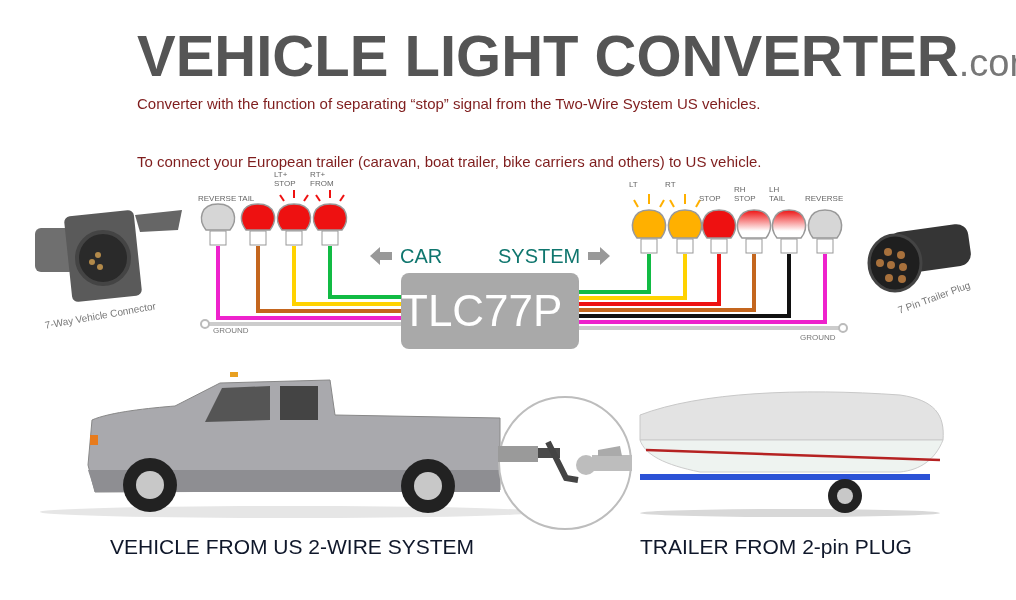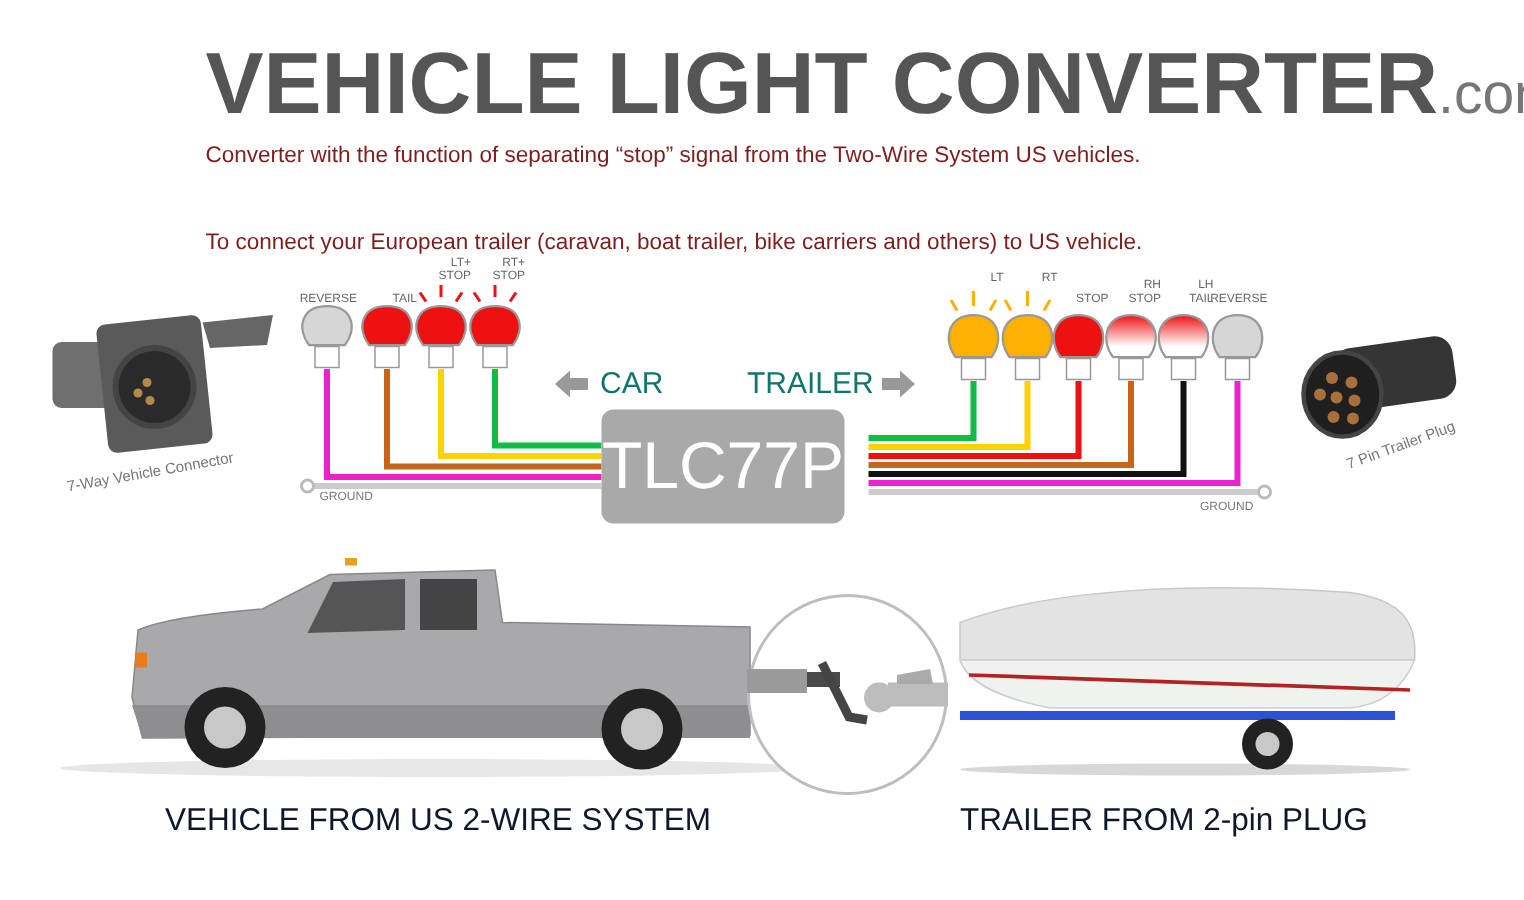--- a/index.html
+++ b/index.html
@@ -1,23 +1,23 @@
 <!DOCTYPE html>
 <html><head>
 <meta charset="utf-8">
 <style>
   html,body{margin:0;padding:0;background:#ffffff;}
   body{width:1016px;height:600px;position:relative;overflow:hidden;font-family:"Liberation Sans",sans-serif;}
   .abs{position:absolute;}
   #title{left:137px;top:26px;font-size:58px;font-weight:bold;color:#555555;letter-spacing:0px;white-space:nowrap;line-height:60px;}
   #title .dotcom{font-size:38px;font-weight:normal;color:#777777;}
   .sub{left:137px;font-size:15px;color:#7f1d1d;white-space:nowrap;}
-  .bulb-label{font-size:8px;color:#666;text-align:right;width:40px;line-height:9px;}
+  .bulb-label{font-size:8px;color:#666;text-align:left;width:40px;line-height:9px;}
   .direction{font-size:20px;color:#0f766e;font-weight:bold;}
-  #box{left:401px;top:273px;width:162px;height:76px;background:#a9a9a9;border-radius:8px;color:#fff;font-size:44px;text-align:center;line-height:76px;}
+  #box{left:401px;top:273px;width:178px;height:76px;background:#a9a9a9;border-radius:8px;color:#fff;font-size:44px;line-height:76px;}
   .connector-label{font-size:10px;color:#777;white-space:nowrap;}
   .ground{font-size:8px;color:#777;}
   .caption{font-size:21px;color:#0f172a;white-space:nowrap;}
 </style>
 </head>
 <body>
 
 <div id="title" class="abs"><span>VEHICLE LIGHT CONVERTER</span><span class="dotcom">.com</span></div>
 <div class="abs sub" style="top:95px;">Converter with the function of separating “stop” signal from the Two-Wire System US vehicles.</div>
 <div class="abs sub" style="top:118px;margin-top:35px;">To connect your European trailer (caravan, boat trailer, bike carriers and others) to US vehicle.</div>
@@ -182,33 +182,33 @@
     <circle cx="845" cy="496" r="17" fill="#222"></circle>
       <circle cx="845" cy="496" r="8" fill="#c8c8c8"></circle>
   </g>
 </svg>
 
 <div class="abs bulb-label" style="left:198px;top:194px;">REVERSE</div>
 <div class="abs bulb-label" style="left:238px;top:194px;">TAIL</div>
 <div class="abs bulb-label" style="left:274px;top:170px;white-space:pre-line;">LT+
 STOP</div>
 <div class="abs bulb-label" style="left:310px;top:170px;white-space:pre-line;">RT+
-STOP</div>
+FROM</div>
 
 <div class="abs bulb-label" style="left:629px;top:180px;">LT</div>
 <div class="abs bulb-label" style="left:665px;top:180px;">RT</div>
 <div class="abs bulb-label" style="left:699px;top:194px;">STOP</div>
 <div class="abs bulb-label" style="left:734px;top:185px;white-space:pre-line;">RH
 STOP</div>
 <div class="abs bulb-label" style="left:769px;top:185px;white-space:pre-line;">LH
 TAIL</div>
 <div class="abs bulb-label" style="left:805px;top:194px;">REVERSE</div>
 
 <div class="abs direction" style="left:400px;top:245px;font-weight:normal;">CAR</div>
-<div class="abs direction" style="left:498px;top:245px;font-weight:normal;">TRAILER</div>
+<div class="abs direction" style="left:498px;top:245px;font-weight:normal;">SYSTEM</div>
 
 <div id="box" class="abs">TLC77P</div>
 
 <div class="abs ground" style="left:213px;top:326px;">GROUND</div>
 <div class="abs ground" style="left:800px;top:333px;">GROUND</div>
 
 <div class="abs connector-label" style="left:44px;top:310px;transform:rotate(-10deg);">7-Way Vehicle Connector</div>
 <div class="abs connector-label" style="left:896px;top:292px;transform:rotate(-20deg);">7 Pin Trailer Plug</div>
 
 <div class="abs caption" style="left:110px;top:535px;">VEHICLE FROM US 2-WIRE SYSTEM</div>

